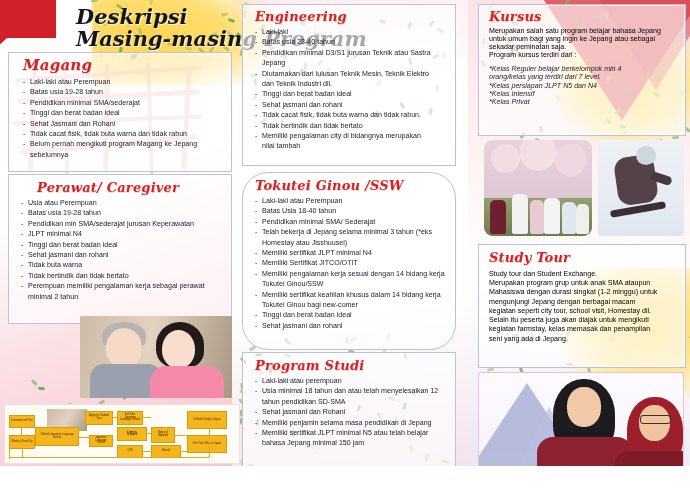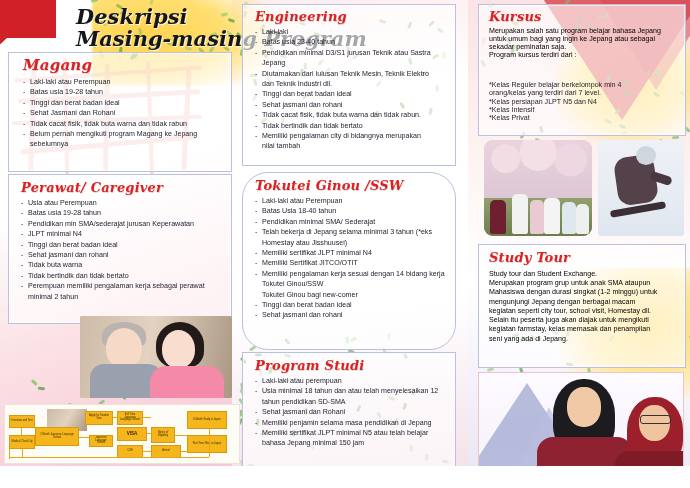--- a/index.html
+++ b/index.html
@@ -99,21 +99,21 @@
     font-size:21px;line-height:1.05;color:#15151c;
     text-shadow:1px 1px 0 rgba(255,255,255,.8);
   }
 
   
   #panel-magang{left:8px;top:52px;width:222px;height:118px;}
   #panel-magang .panel-title{font-size:15px;margin:5px 0 5px 14px;}
   #panel-magang ul.bullets{margin-left:14px;margin-right:6px;font-size:7.1px;}
 
   #panel-perawat{left:8px;top:174px;width:222px;height:148px;}
-  #panel-perawat .panel-title{font-size:13px;margin:6px 0 5px 12px;}
+  #panel-perawat .panel-title{font-size:13px;margin:6px 0 5px 28px;}
   #panel-perawat ul.bullets{margin-left:12px;margin-right:6px;font-size:7.1px;}
 
   .photo{position:absolute;overflow:hidden;border-radius:3px;}
   #photo-caregiver{left:80px;top:316px;width:152px;height:82px;border-radius:2px;
     background:linear-gradient(120deg,#cbb9a6 0%,#d9c3ad 40%,#b9a693 100%);}
   .cg-wall{position:absolute;inset:0;background:linear-gradient(100deg,#cdbba8,#e2d2bf 45%,#a99782);}
   .cg-head1{position:absolute;left:26px;top:12px;width:36px;height:40px;border-radius:50% 50% 46% 46%;background:#f6d9c6;}
   .cg-hair1{position:absolute;left:22px;top:6px;width:44px;height:26px;border-radius:50% 50% 30% 30%;background:#b9b4b0;}
   .cg-body1{position:absolute;left:10px;top:48px;width:72px;height:40px;border-radius:14px 14px 0 0;background:#9aa0ad;}
   .cg-head2{position:absolute;left:82px;top:14px;width:33px;height:38px;border-radius:50% 50% 46% 46%;background:#f9ded0;}
@@ -142,21 +142,21 @@
   #panel-tokutei ul.bullets{margin-left:12px;margin-right:7px;font-size:7.1px;}
 
   #panel-studi{left:242px;top:352px;width:212px;height:118px;}
   #panel-studi .panel-title{font-size:13px;margin:6px 0 5px 12px;}
   #panel-studi ul.bullets{margin-left:12px;margin-right:7px;font-size:7.1px;}
 
   
   #panel-kursus{left:478px;top:4px;width:206px;height:130px;}
   #panel-kursus .panel-title{font-size:13px;margin:5px 0 4px 10px;}
   #panel-kursus .body{margin:0 8px 0 10px;font-size:7.1px;}
-  #panel-kursus ul.plain{margin-top:22px;font-size:7.1px;}
+  #panel-kursus ul.plain{margin-top:6px;font-size:7.1px;font-style:italic;}
 
   #photo-sakura{left:484px;top:140px;width:108px;height:96px;border-radius:9px;
     background:linear-gradient(180deg,#e8d2dc 0%,#dfc9d6 45%,#8fa06b 100%);}
   .sak-tree{position:absolute;left:0;top:0;width:108px;height:62px;
     background:radial-gradient(circle at 20% 30%,#f2dde5 0 14px,transparent 15px),
                radial-gradient(circle at 50% 20%,#f3e0e7 0 18px,transparent 19px),
                radial-gradient(circle at 80% 32%,#eed7e0 0 16px,transparent 17px),
                linear-gradient(180deg,#e9d3dd,#dcc6d3);}
   .sak-ground{position:absolute;left:0;top:58px;width:108px;height:38px;background:linear-gradient(180deg,#93a06e,#6d7d4c);}
   .sak-p{position:absolute;bottom:2px;border-radius:5px 5px 2px 2px;}
@@ -434,20 +434,21 @@
   <div class="header-title">
     <div>Deskripsi</div>
     <div>Masing-masing Program</div>
   </div>
 
   <div class="panel" id="panel-magang">
     <div class="panel-title">Magang</div>
     <ul class="bullets">
         <li>Laki-laki atau Perempuan</li>
         <li>Batas usia 19-28 tahun</li>
+        <li>Pendidikan minimal SMA/sederajat</li>
         <li>Tinggi dan berat badan ideal</li>
         <li>Sehat Jasmani dan Rohani</li>
         <li>Tidak cacat fisik, tidak buta warna dan tidak rabun</li>
         <li>Belum pernah mengikuti program Magang ke Jepang</li>
         <li class="cont">sebelumnya</li>
       </ul>
   </div>
 
   <div class="panel" id="panel-perawat">
     <div class="panel-title">Perawat/ Caregiver</div>
@@ -527,20 +528,21 @@
     <ul class="bullets">
         <li>Laki-laki  atau Perempuan</li>
         <li>Batas Usia 18-40 tahun</li>
         <li>Pendidikan minimal SMA/ Sederajat</li>
         <li>Telah bekerja di Jepang selama minimal 3 tahun  (*eks</li>
         <li class="cont">Homestay atau Jisshuusei)</li>
         <li>Memiliki sertifikat JLPT minimal N4</li>
         <li>Memiliki Sertifikat JITCO/OTIT</li>
         <li>Memiliki pengalaman kerja sesuai dengan 14 bidang kerja</li>
         <li class="cont">Tokutei Ginou/SSW</li>
+        <li>Memiliki sertifikat keahlian khusus dalam 14 bidang kerja</li>
         <li class="cont">Tokutei Ginou bagi new-comer</li>
         <li>Tinggi dan berat badan ideal</li>
         <li>Sehat jasmani dan rohani</li>
       </ul>
   </div>
 
   <div class="panel" id="panel-studi">
     <div class="panel-title">Program Studi</div>
     <ul class="bullets">
         <li>Laki-laki atau perempuan</li>

